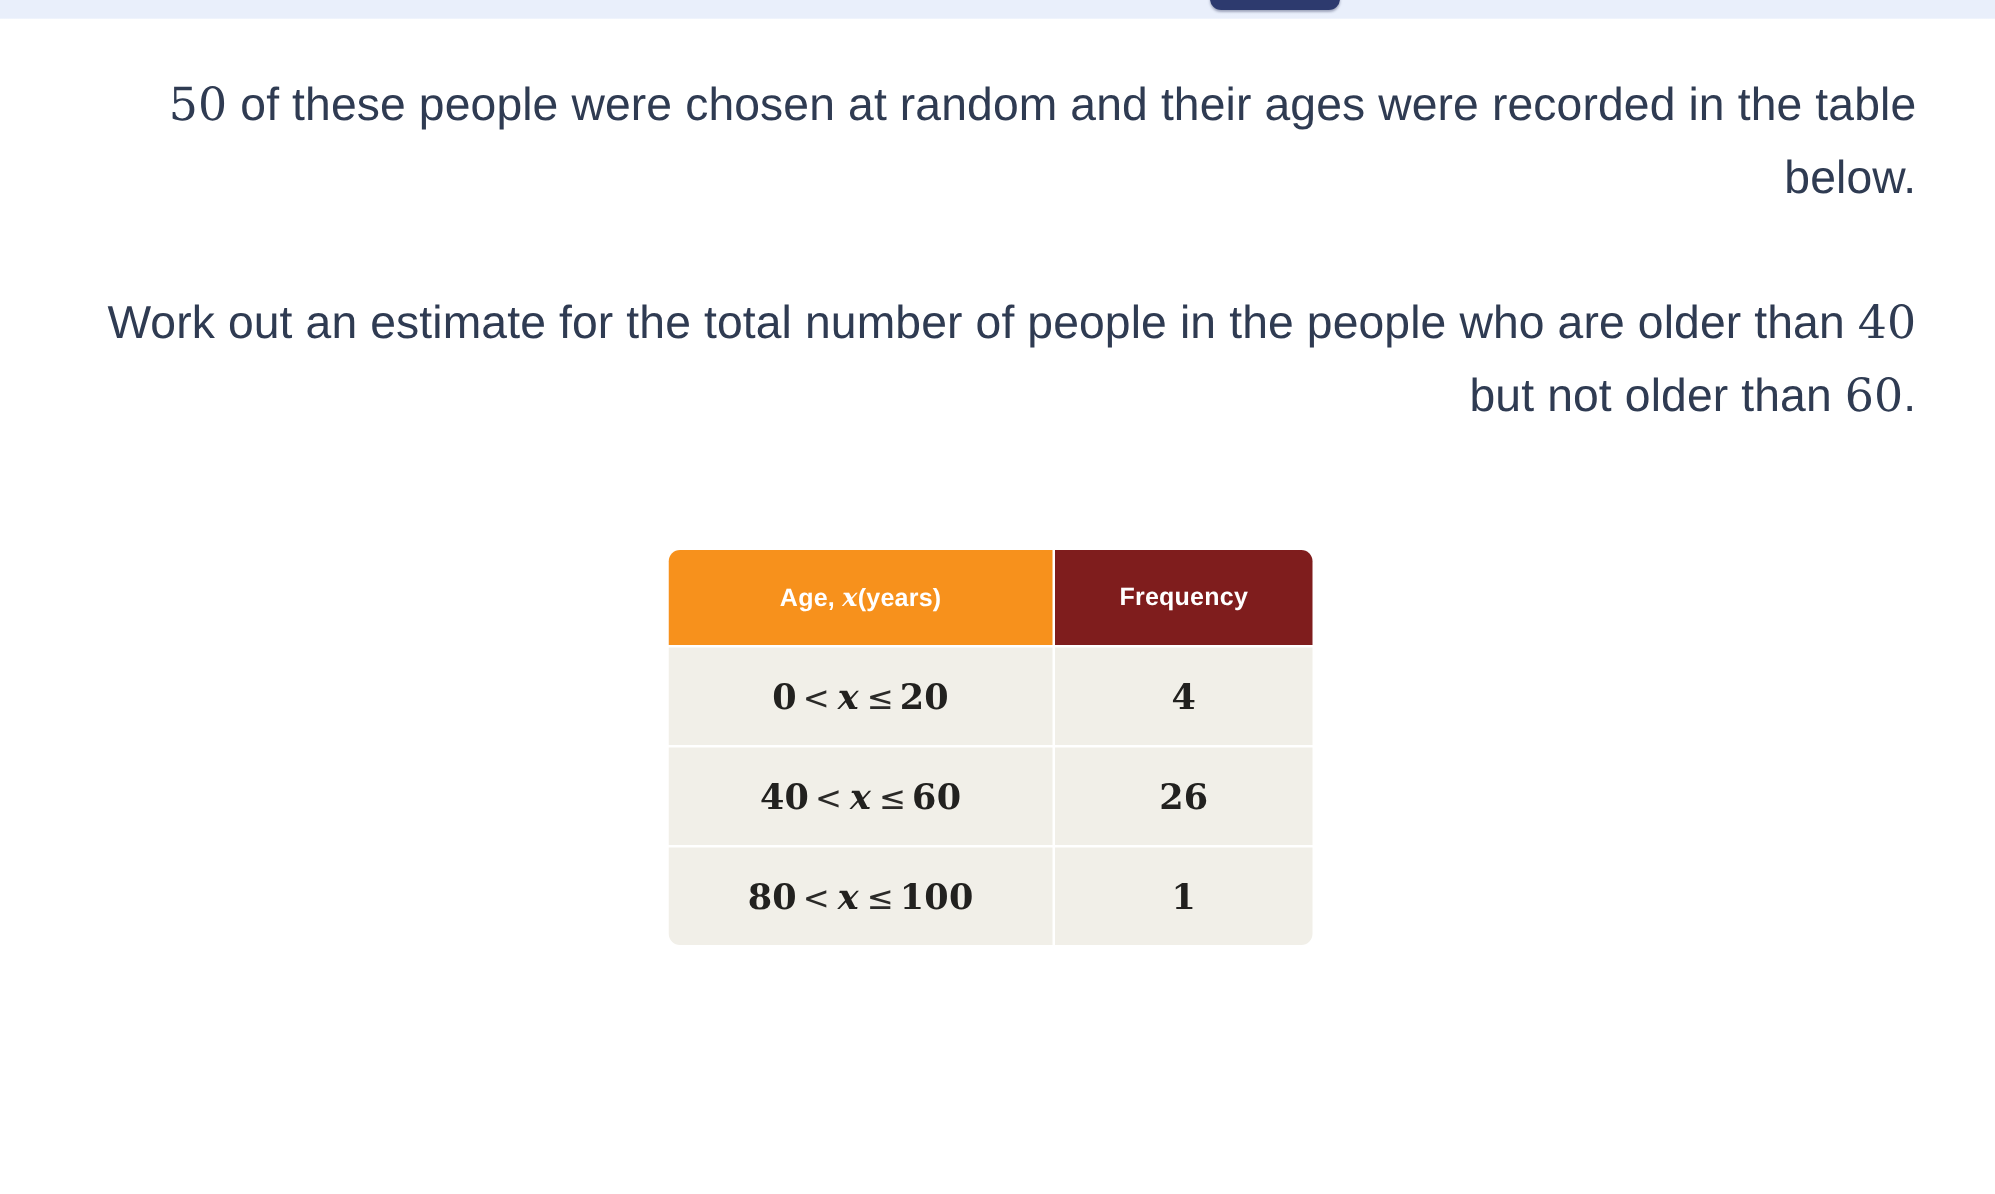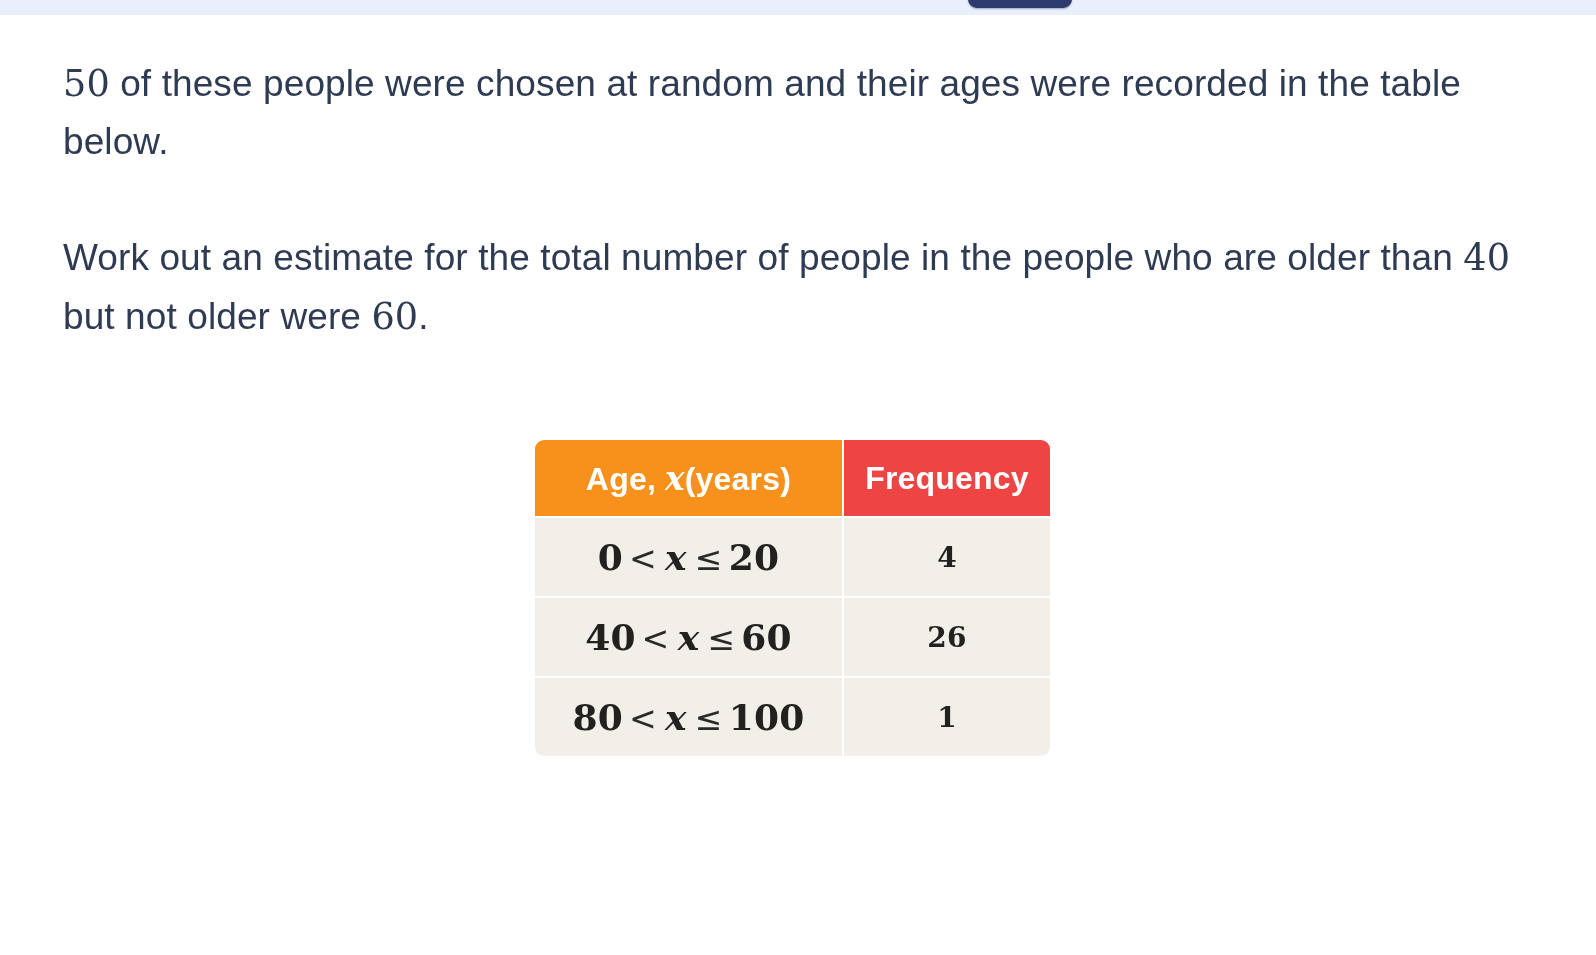--- a/index.html
+++ b/index.html
@@ -51,21 +51,21 @@
     height: 940px;
     background: #ffffff;
   }
 
   .question {
     position: absolute;
     left: 50%;
     transform: translateX(-50%);
     top: 40px;
     width: 1470px;
-    text-align: left;
+    text-align: right;
     color: #2f3b52;
     font-size: 37px;
     line-height: 1.58;
     font-weight: 400;
     letter-spacing: 0.1px;
   }
   .para + .para { margin-top: 1.55em; }
 
   
   .mathnum, .mathvar {
@@ -90,30 +90,30 @@
     margin: 0;
     text-align: center;
     vertical-align: middle;
   }
   .col-age   { width: 307px; }
   .col-freq  { width: 206px; }
 
   .freq-table thead th {
     height: 76px;
     color: #ffffff;
-    font-size: 32px;
+    font-size: 20px;
     font-weight: 700;
     letter-spacing: 0.2px;
   }
   .th-age {
     background: #f7911c;
     border-top-left-radius: 9px;
   }
   .th-freq {
-    background: #ef4444;
+    background: #7f1d1d;
     border-top-right-radius: 9px;
   }
   .th-age .mathvar,
   .th-freq .mathvar {
     font-family: "DejaVu Serif", "Liberation Serif", serif;
     font-style: italic;
     font-weight: 700;
     font-size: 1.02em;
   }
 
@@ -130,21 +130,21 @@
   }
   .freq-table tbody tr:last-child td.cell-freq {
     border-bottom-right-radius: 9px;
   }
 
   .interval {
     display: inline-block;
     white-space: nowrap;
     font-family: "DejaVu Serif", "Liberation Serif", serif;
     font-weight: 700;
-    font-size: 36px;
+    font-size: 28px;
   }
   .interval .op {
     font-family: "DejaVu Sans", sans-serif;
     font-weight: 400;
     font-size: 0.92em;
     padding: 0 0.18em;
     color: #2b2a28;
   }
   .interval .var {
     font-style: italic;
@@ -163,21 +163,21 @@
   <div class="strip-button"></div>
 </div>
 <div class="app-strip-fade"></div>
 
 <div class="card">
 
   <div class="question">
 
     <div class="para"><span class="mathnum">50</span><span> of these people were chosen at random and their ages were recorded in the table below.</span></div>
 
-    <div class="para"><span>Work out an estimate for the total number of people in the people who are older than </span><span class="mathnum">40</span><span> but not older were </span><span class="mathnum">60</span><span>.</span></div>
+    <div class="para"><span>Work out an estimate for the total number of people in the people who are older than </span><span class="mathnum">40</span><span> but not older than </span><span class="mathnum">60</span><span>.</span></div>
 
   </div>
 
   <table class="freq-table">
     <colgroup>
       <col class="col-age">
       <col class="col-freq">
     </colgroup>
     <thead>
       <tr>

